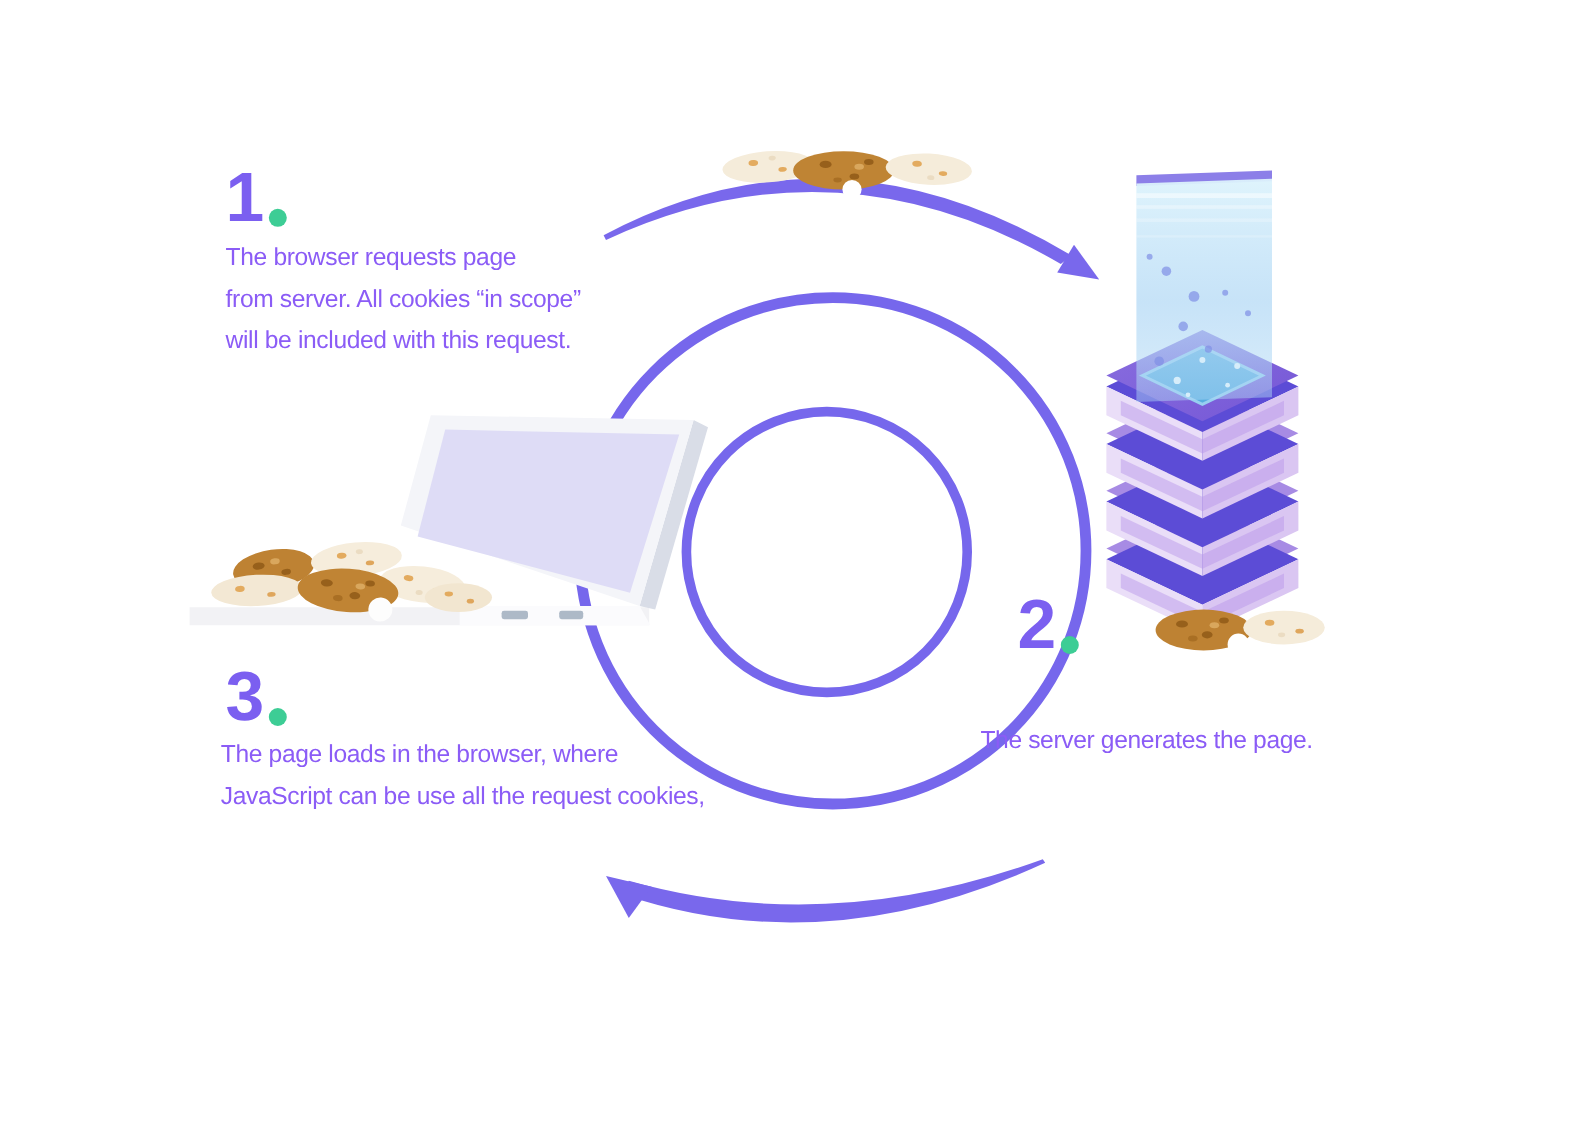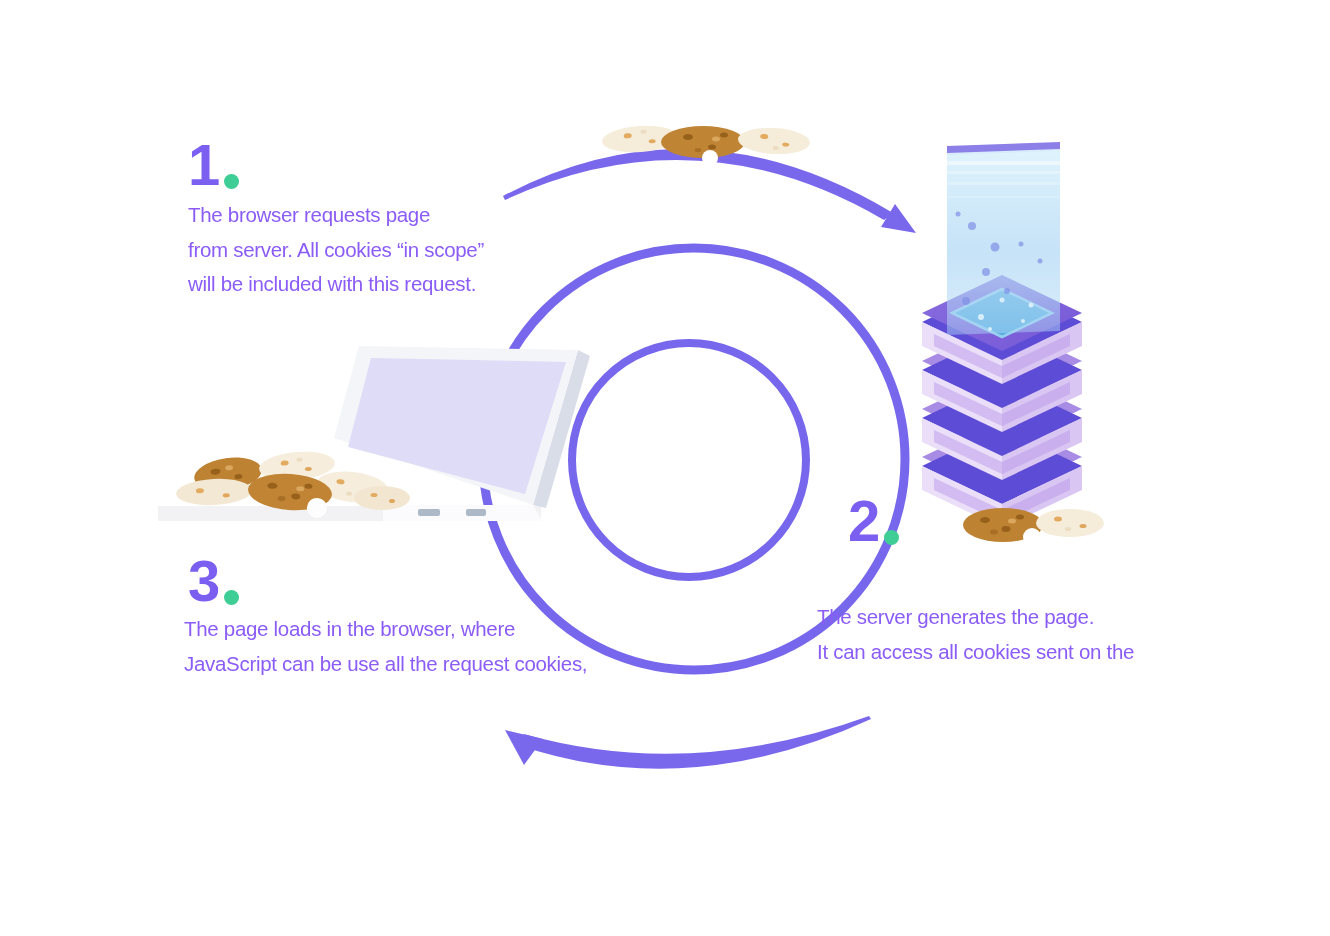--- a/index.html
+++ b/index.html
@@ -215,21 +215,20 @@
     <div>from server. All cookies “in scope”</div>
     <div>will be included with this request.</div>
   </div>
 
   <div class="step-num" id="step2-num">
     <span>2</span>
     <span class="green-dot"></span>
   </div>
   <div class="step-text" id="step2-text">
     <div>The server generates the page.</div>
-    <div>It can access all cookies sent on the</div>
   </div>
 
   <div class="step-num" id="step3-num">
     <span>3</span>
     <span class="green-dot"></span>
   </div>
   <div class="step-text" id="step3-text">
     <div>The page loads in the browser, where</div>
     <div>JavaScript can be use all the request cookies,</div>
   </div>

